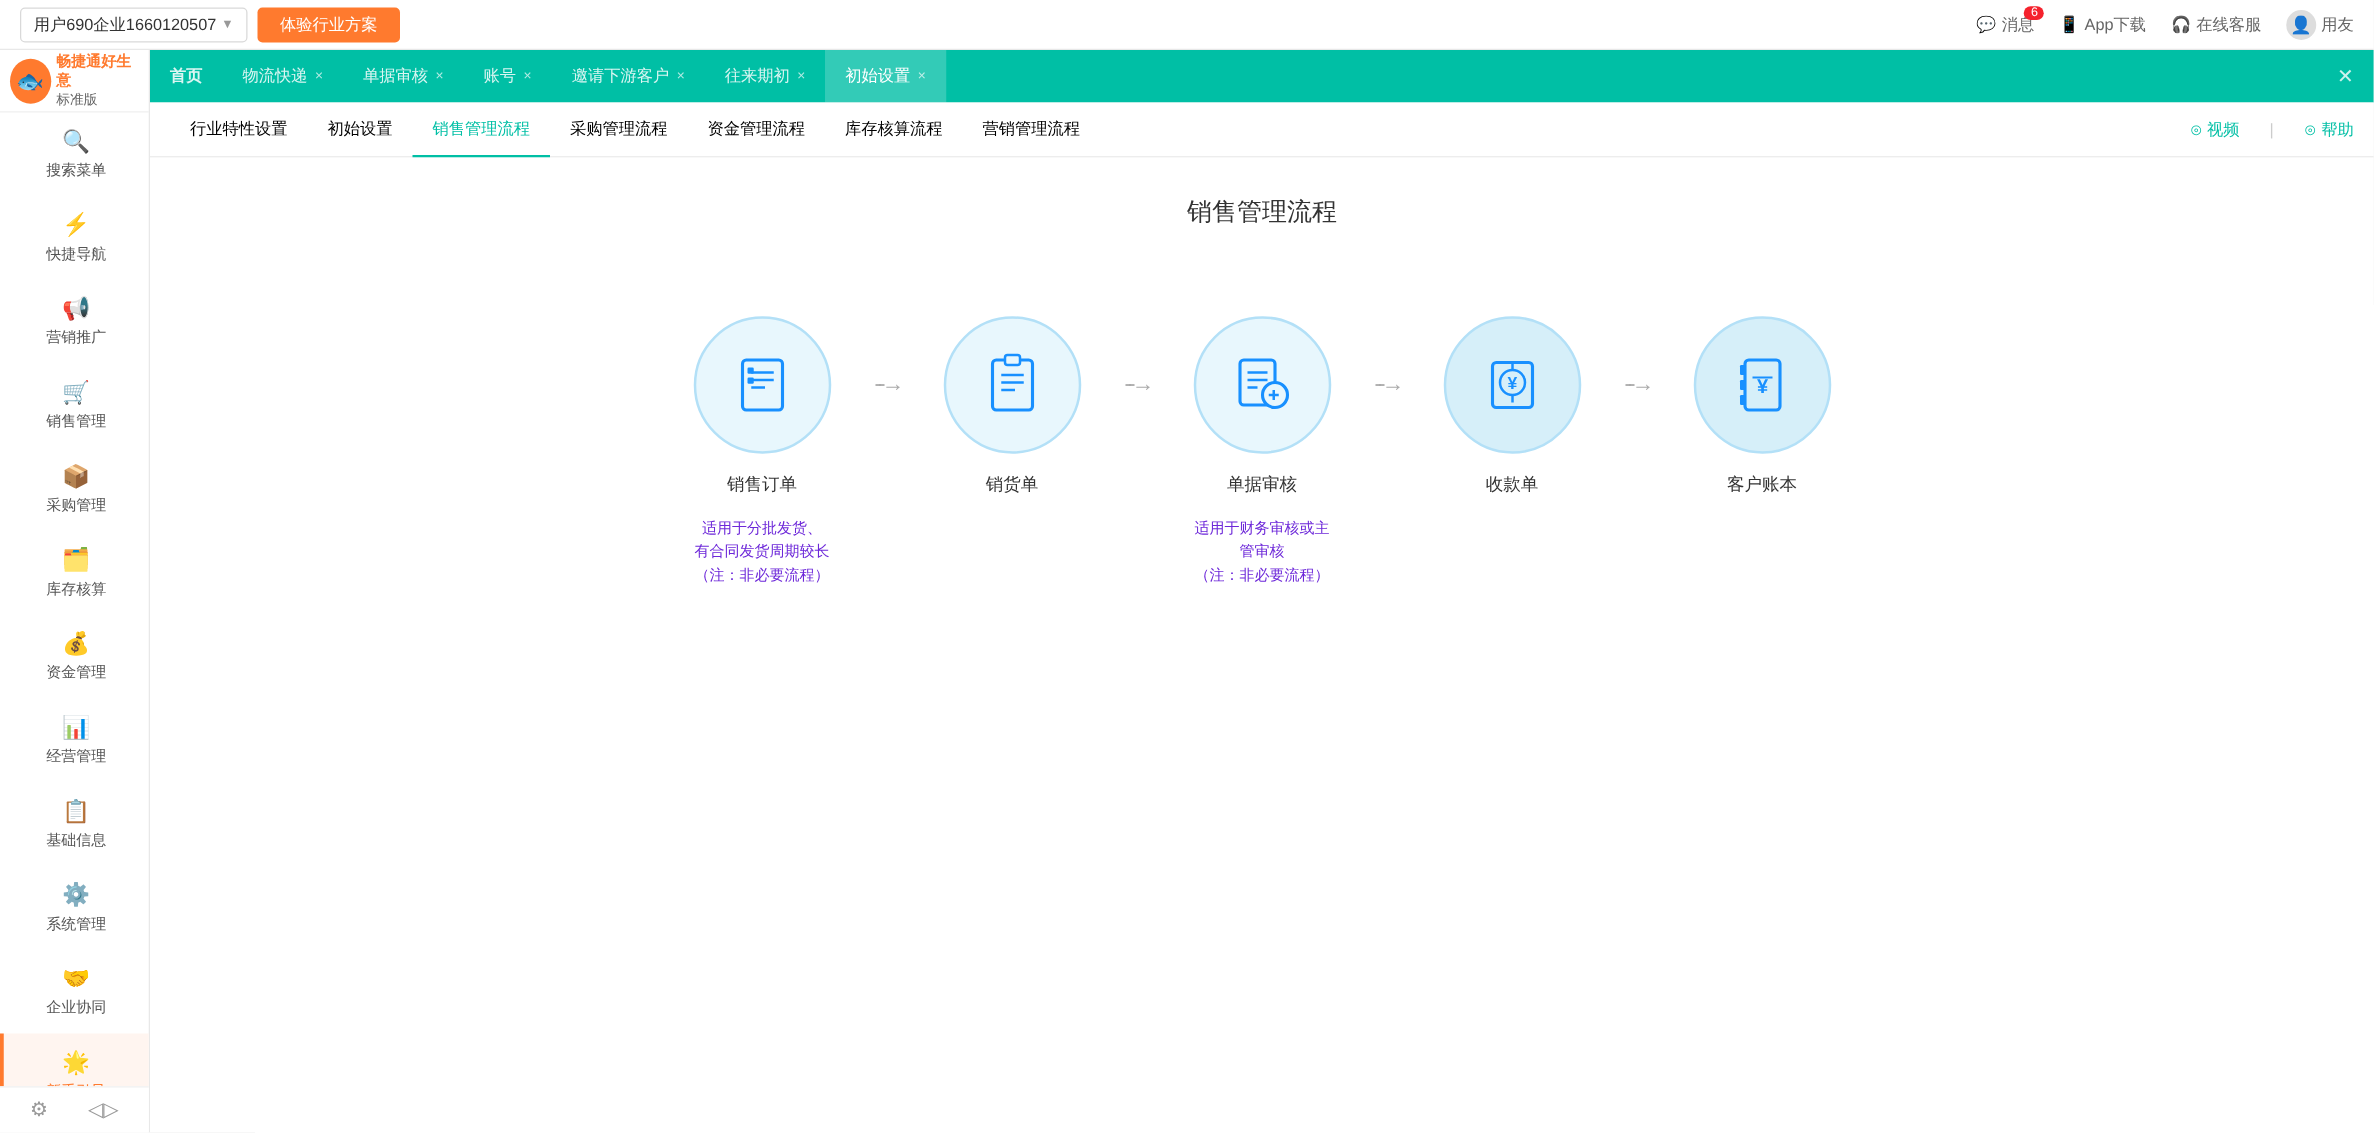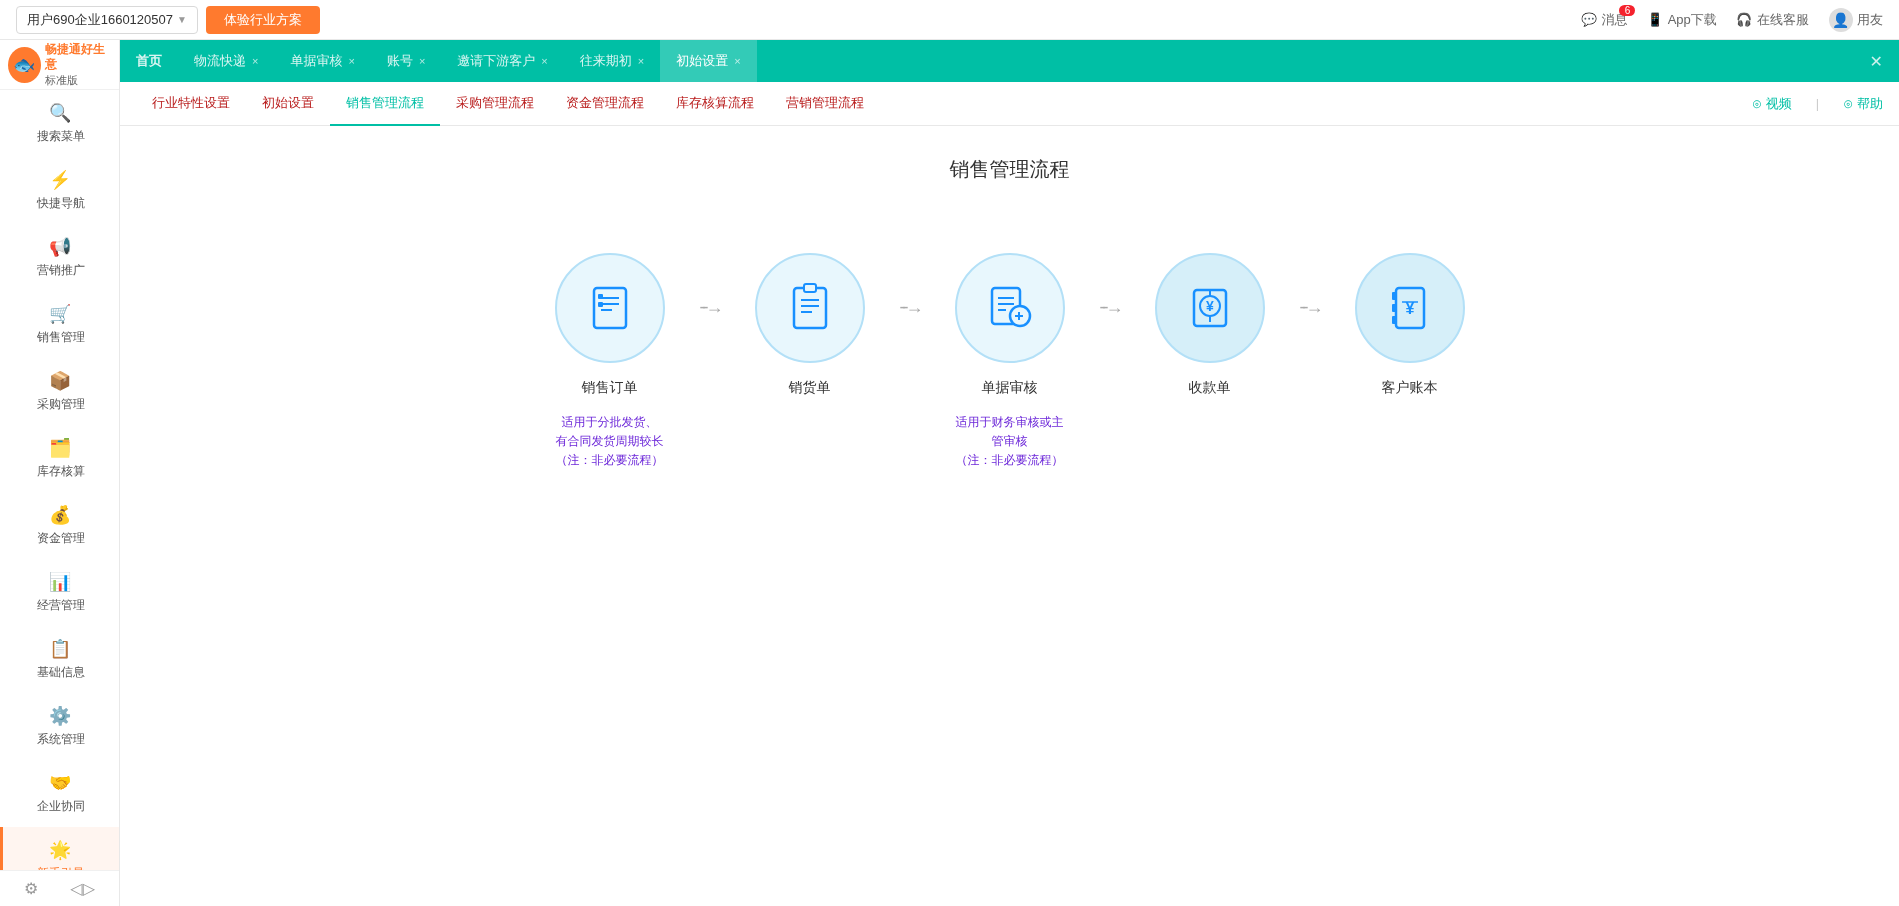--- a/index.html
+++ b/index.html
@@ -76,21 +76,21 @@
     .global-close { margin-left: auto; color: rgba(255,255,255,0.8); cursor: pointer; padding: 0 16px; font-size: 16px; }
 
     
     .sub-tabs {
       background: #fff; display: flex; align-items: center;
       padding: 0 16px; border-bottom: 1px solid #e8e8e8; flex-shrink: 0;
       height: 44px;
     }
     .sub-tab {
       padding: 0 16px; height: 44px; display: flex; align-items: center;
-      cursor: pointer; color: #b91c1c; font-size: 13px; border-bottom: 2px solid transparent;
+      cursor: pointer; color: #000000; font-size: 13px; border-bottom: 2px solid transparent;
       white-space: nowrap;
     }
     .sub-tab.active { color: #00bfa5; border-bottom-color: #00bfa5; font-weight: 500; }
     .sub-tabs-right { margin-left: auto; display: flex; align-items: center; gap: 24px; color: #00bfa5; font-size: 13px; cursor: pointer; }
 
     
     .page-content { flex: 1; background: #fff; padding: 20px; overflow-y: auto; }
     .page-title {
       text-align: center; font-size: 20px; color: #333; font-weight: 500;
       margin-bottom: 50px; margin-top: 10px;

